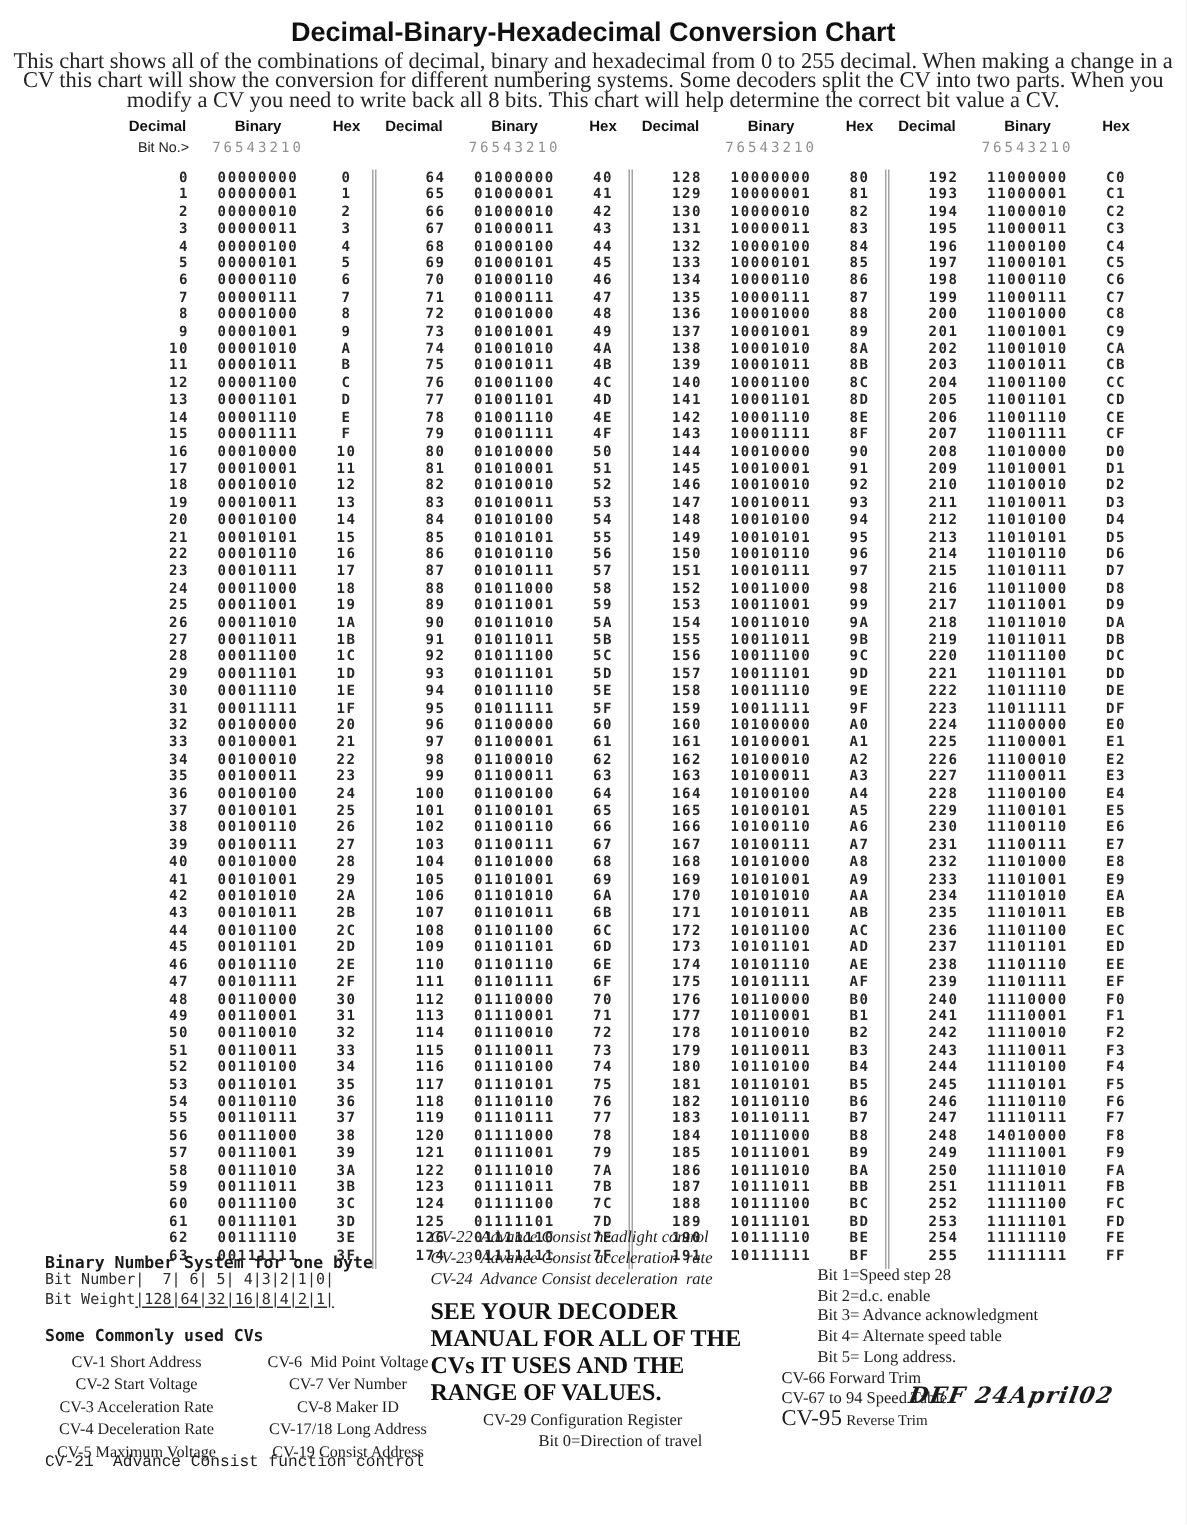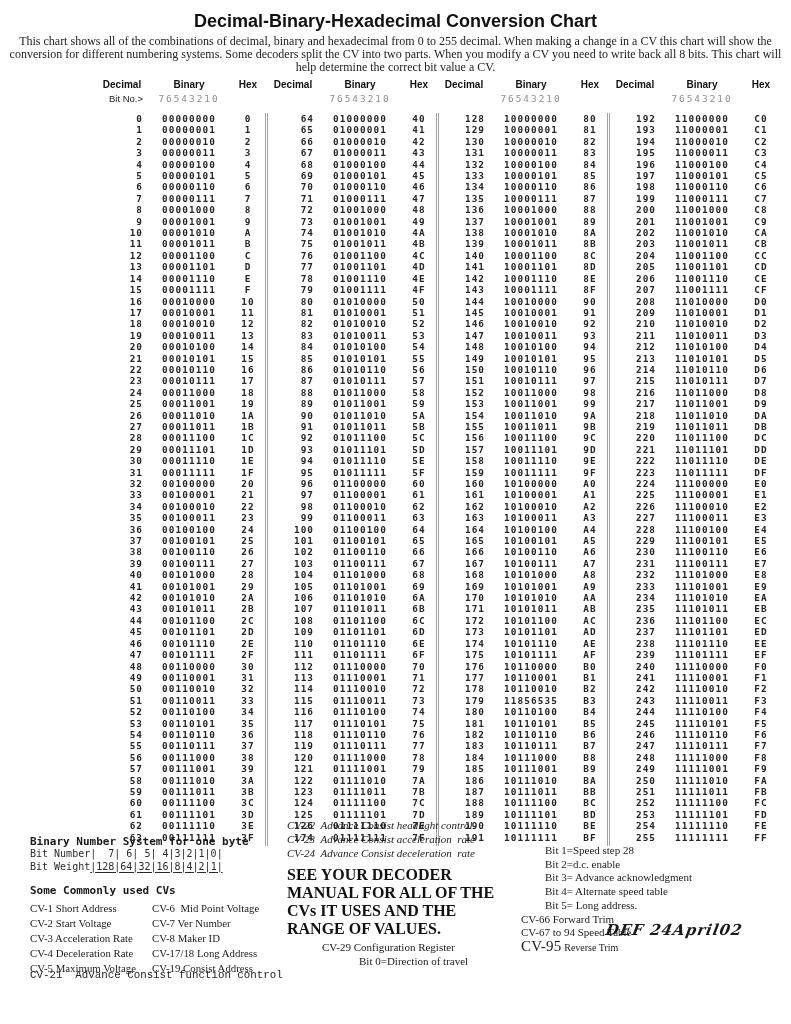--- a/index.html
+++ b/index.html
@@ -1,23 +1,23 @@
 <!DOCTYPE html>
 <html><head>
 <meta charset="utf-8">
 <style>
   html,body{margin:0;padding:0;background:#e8e8e8;}
   .page{position:relative;width:791px;height:1024px;background:#ffffff;overflow:hidden;
         font-family:"Liberation Serif",serif;color:#1c1c1c;margin:0 auto;}
   .title{text-align:center;font-family:"Liberation Sans",sans-serif;font-weight:700;
          font-size:18px;margin:11px 0 3px 0;color:#111;}
-  .intro{text-align:center;font-size:12px;line-height:13px;margin:0 5px;color:#222;}
+  .intro{text-align:center;font-size:15px;line-height:13px;margin:0 5px;color:#222;}
 
   
-  .table-wrap{display:flex;align-items:flex-start;padding-left:84px;margin-top:5px;justify-content:center;}
+  .table-wrap{display:flex;align-items:flex-start;padding-left:84px;margin-top:5px;}
   .group{display:grid;grid-template-columns:42px 74px 26px;column-gap:9px;}
   .colhead{font-family:"Liberation Sans",sans-serif;font-weight:700;font-size:10px;
            text-align:center;line-height:12px;padding-bottom:2px;color:#111;}
   .bitlabel{font-family:"Liberation Sans",sans-serif;font-size:9.5px;text-align:right;
             line-height:11px;padding-bottom:9px;color:#1c1c1c;white-space:pre;}
   .bits{font-family:"DejaVu Sans Mono",monospace;font-size:9.4px;color:#8f8f8f;
         letter-spacing:2px;text-align:center;line-height:11px;padding-bottom:9px;white-space:pre;}
   .dec,.bin,.hex{font-family:"DejaVu Sans Mono",monospace;font-weight:700;font-size:9.4px;
                  line-height:11.4px;color:#262626;white-space:pre;}
   .dec{text-align:right;letter-spacing:1px;}
@@ -30,21 +30,21 @@
   .abs{position:absolute;}
   .mono-head{font-family:"DejaVu Sans Mono",monospace;font-weight:700;font-size:11px;
              line-height:13px;color:#1a1a1a;white-space:pre;}
   .mono-line{font-family:"DejaVu Sans Mono",monospace;font-size:10px;line-height:12.5px;
              color:#2a2a2a;white-space:pre;}
   .uline{text-decoration:underline;text-underline-offset:2px;}
   .binary-system{left:30px;top:835px;}
   .common-cvs{left:30px;top:884px;}
   .cv-grid{display:grid;grid-template-columns:122px 160px;grid-template-rows:repeat(5,15px);
            grid-auto-flow:column;margin-top:4px;}
-  .cv-item{font-size:10.8px;line-height:15px;white-space:pre;}
+  .cv-item{font-size:10.8px;line-height:15px;white-space:pre;text-align:center;}
   .cv21{left:30px;top:969px;font-size:10.8px;white-space:pre;font-family:Liberation Mono, monospace;}
   .adv{left:287px;top:818px;font-size:11px;line-height:14px;}
   .adv div{white-space:pre;font-style:italic;}
   .notice{left:287px;top:866px;width:230px;font-weight:700;font-size:16px;line-height:18px;color:#111;}
   .cv29{left:287px;top:941px;font-size:11px;line-height:13.5px;margin-left:35px;}
   .cv29 .ind{padding-left:37px;}
   .rblock{left:521px;top:844px;font-size:11px;line-height:13.7px;}
   .rblock .bit{padding-left:24px;white-space:pre;}
   .rblock div{white-space:pre;}
   .cv95l{font-size:15px;letter-spacing:.2px;}
@@ -617,21 +617,21 @@
         <div class="dec">176</div>
         <div class="bin">10110000</div>
         <div class="hex">B0</div>
         <div class="dec">177</div>
         <div class="bin">10110001</div>
         <div class="hex">B1</div>
         <div class="dec">178</div>
         <div class="bin">10110010</div>
         <div class="hex">B2</div>
         <div class="dec">179</div>
-        <div class="bin">11856535</div>
+        <div class="bin">10110011</div>
         <div class="hex">B3</div>
         <div class="dec">180</div>
         <div class="bin">10110100</div>
         <div class="hex">B4</div>
         <div class="dec">181</div>
         <div class="bin">10110101</div>
         <div class="hex">B5</div>
         <div class="dec">182</div>
         <div class="bin">10110110</div>
         <div class="hex">B6</div>
@@ -833,21 +833,21 @@
         <div class="dec">245</div>
         <div class="bin">11110101</div>
         <div class="hex">F5</div>
         <div class="dec">246</div>
         <div class="bin">11110110</div>
         <div class="hex">F6</div>
         <div class="dec">247</div>
         <div class="bin">11110111</div>
         <div class="hex">F7</div>
         <div class="dec">248</div>
-        <div class="bin">11111000</div>
+        <div class="bin">14010000</div>
         <div class="hex">F8</div>
         <div class="dec">249</div>
         <div class="bin">11111001</div>
         <div class="hex">F9</div>
         <div class="dec">250</div>
         <div class="bin">11111010</div>
         <div class="hex">FA</div>
         <div class="dec">251</div>
         <div class="bin">11111011</div>
         <div class="hex">FB</div>

